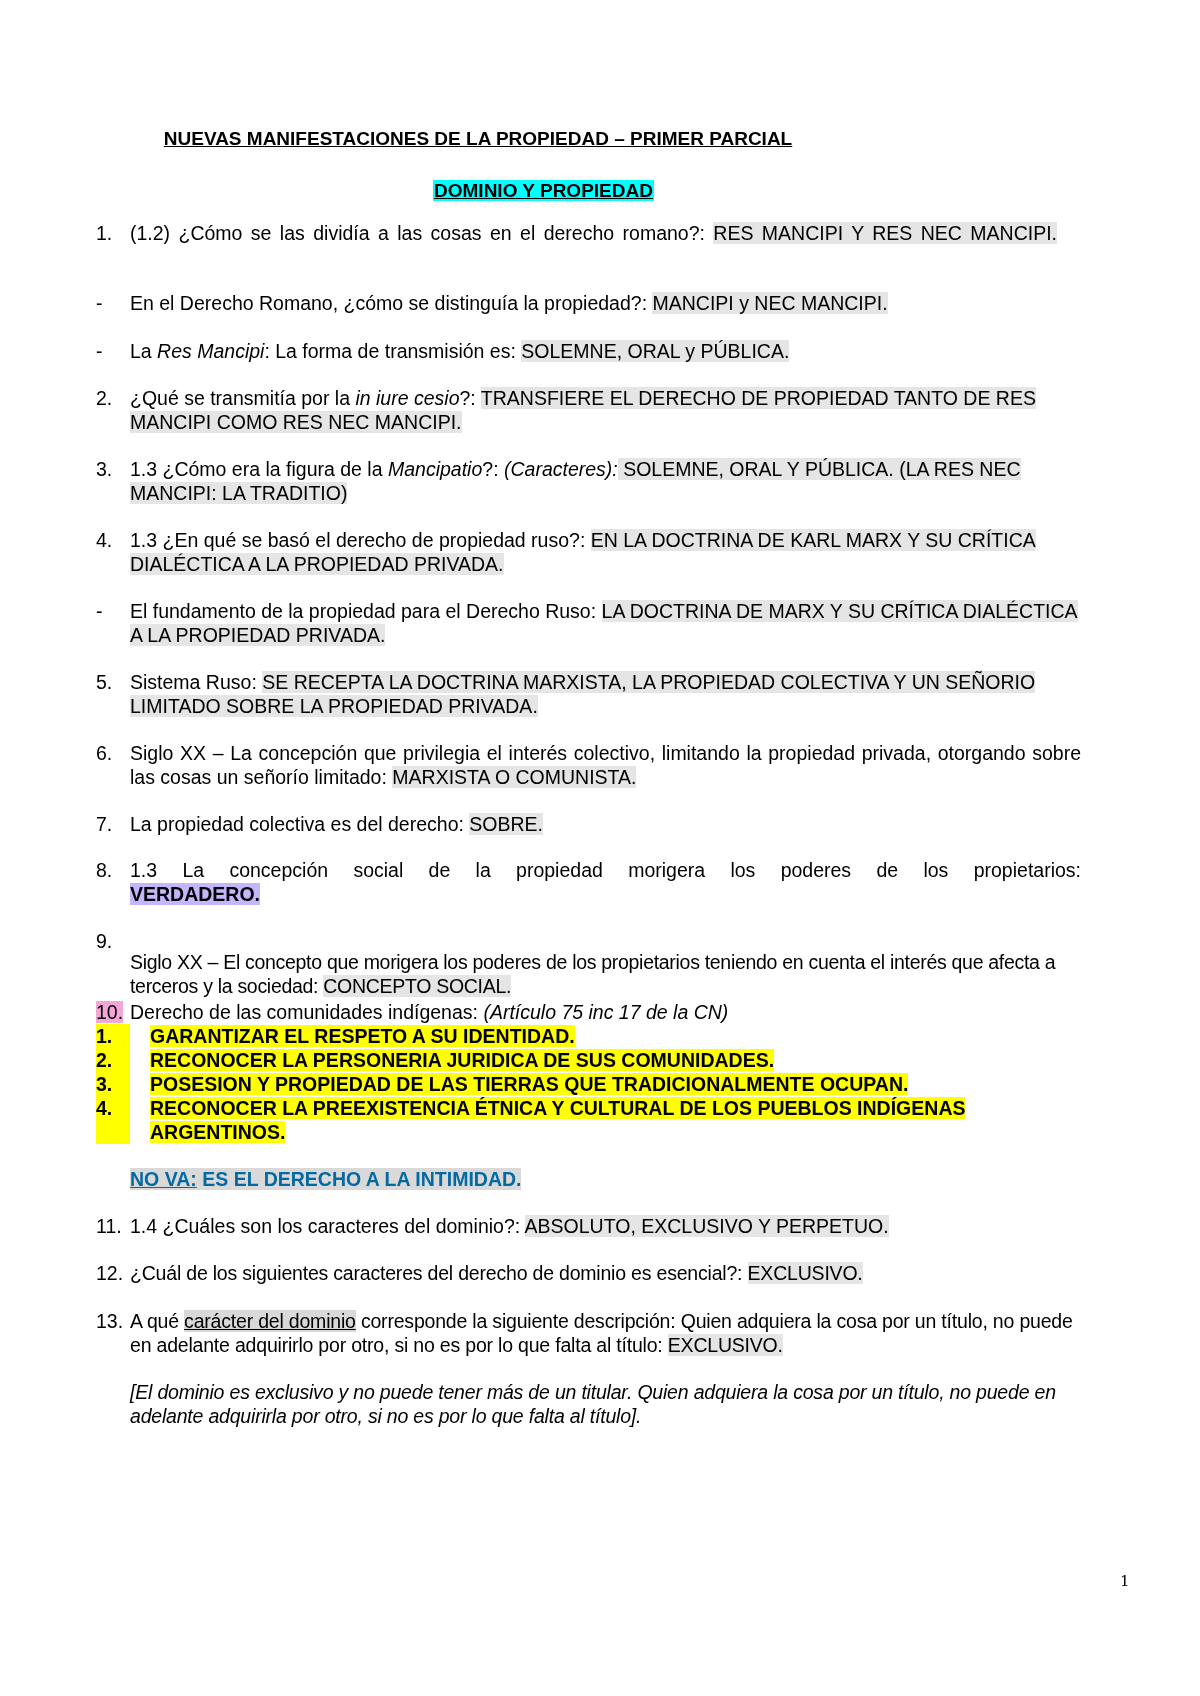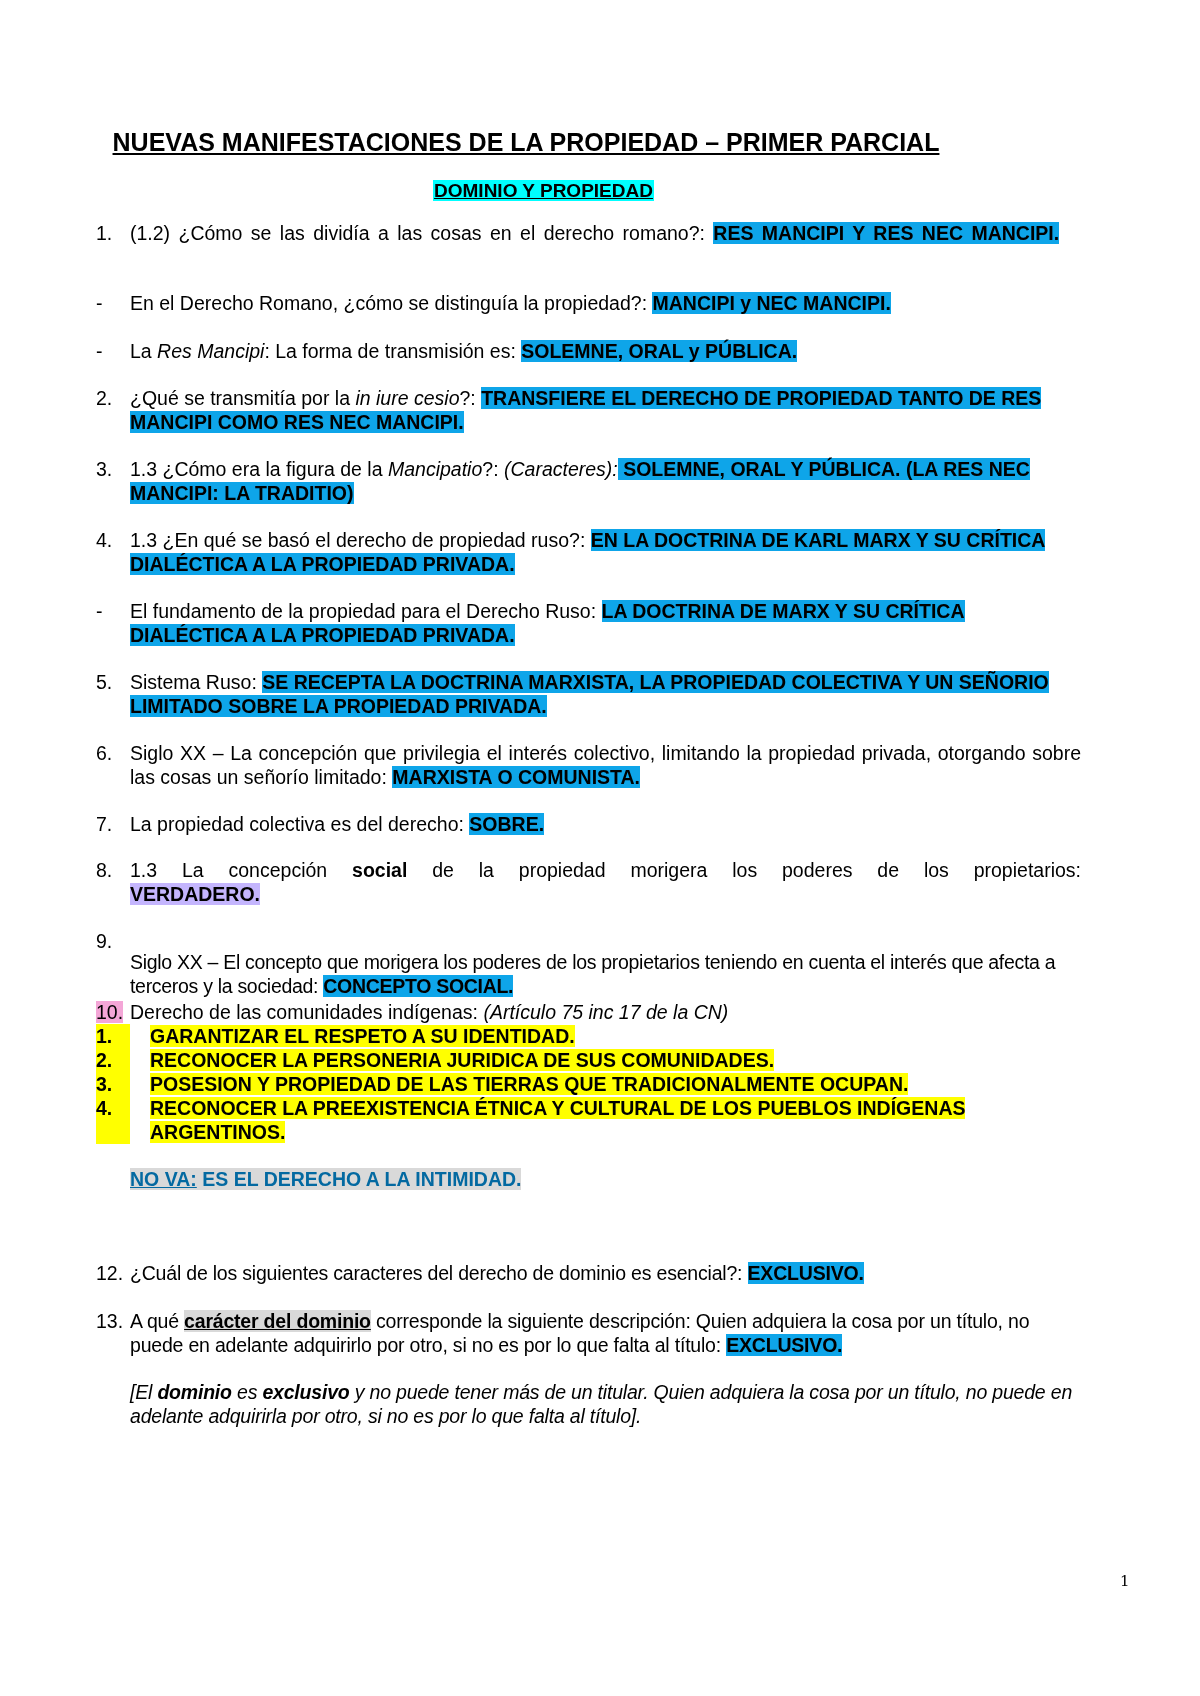--- a/index.html
+++ b/index.html
@@ -1,34 +1,34 @@
 <!DOCTYPE html>
 <html><head>
 <meta charset="utf-8">
 <style>
   html, body { margin: 0; padding: 0; background: #ffffff; }
   body { width: 1200px; height: 1696px; position: relative; overflow: hidden;
          font-family: "Liberation Sans", sans-serif; color: #000; }
   .page { position: absolute; left: 0; top: 0; width: 1200px; height: 1696px; }
   .title { position: absolute; left: 0; width: 956px; text-align: center; top: 128px;
-           font-size: 25px; font-weight: bold; text-decoration: underline; margin-left: 48px; }
+           font-size: 19px; font-weight: bold; text-decoration: underline; }
   .subtitle { position: absolute; left: 0; width: 1087px; text-align: center; top: 180px;
               font-size: 19px; font-weight: bold; text-decoration: underline; }
   .subtitle span { background: #00ffff; padding: 0 1px; }
   .item { position: absolute; left: 96px; width: 985px; font-size: 19.5px; line-height: 24px; }
   .item .mark { position: absolute; left: 0; top: 0; width: 34px; }
   .item .body { margin-left: 34px; }
   .item.justify .body { text-align: justify; }
-  .hl { background: #0ea5e9; font-weight: bold; }
+  .hl { background: #e5e5e5; font-weight: normal; }
   .hg { background: #c4b5fd; font-weight: bold; }
   .hp { background: #f4a6d7; }
   .hgray { background: #d9d9d9; }
   .red { color: #0369a1; font-weight: bold; }
   .u { text-decoration: underline; }
-  .b { font-weight: bold; }
+  .b { font-weight: normal; }
   .i { font-style: italic; }
   .sub { position: absolute; left: 96px; width: 985px; font-size: 19.5px; line-height: 24px; font-weight: bold; }
   .sub .mark { position: absolute; left: 0; width: 34px; background: #ffff00; }
   .sub .body { margin-left: 54px; }
   .sub .body span { background: #ffff00; }
   .pagenum { position: absolute; left: 1120px; top: 1572px; font-family: "DejaVu Serif", serif; font-size: 15px; }
 </style>
 </head>
 <body>
 
@@ -116,20 +116,24 @@
   </div>
   <div class="sub" style="top:1096px">
     <span class="mark" style="height:48px">4.</span>
     <div class="body"><span>RECONOCER LA PREEXISTENCIA ÉTNICA Y CULTURAL DE LOS PUEBLOS INDÍGENAS ARGENTINOS.</span></div>
   </div>
 
   <div class="item" style="top:1167px">
     <div class="body"><span class="hgray"><span class="red u">NO VA:</span><span class="red"> ES EL DERECHO A LA INTIMIDAD.</span></span></div>
   </div>
 
+  <div class="item" style="top:1214px">
+    <span class="mark">11.</span>
+    <div class="body"><span>1.4 ¿Cuáles son los caracteres del dominio?: </span><span class="hl">ABSOLUTO, EXCLUSIVO Y PERPETUO.</span></div>
+  </div>
 
   <div class="item" style="top:1261px">
     <span class="mark">12.</span>
     <div class="body" style="letter-spacing:-0.2px;"><span>¿Cuál de los siguientes caracteres del derecho de dominio es esencial?: </span><span class="hl">EXCLUSIVO.</span></div>
   </div>
 
   <div class="item" style="top:1309px">
     <span class="mark">13.</span>
     <div class="body" style="letter-spacing:-0.2px;"><span>A qué </span><span class="b u hgray">carácter del dominio</span><span> corresponde la siguiente descripción: Quien adquiera la cosa por un título, no puede en adelante adquirirlo por otro, si no es por lo que falta al título: </span><span class="hl">EXCLUSIVO.</span></div>
   </div>

